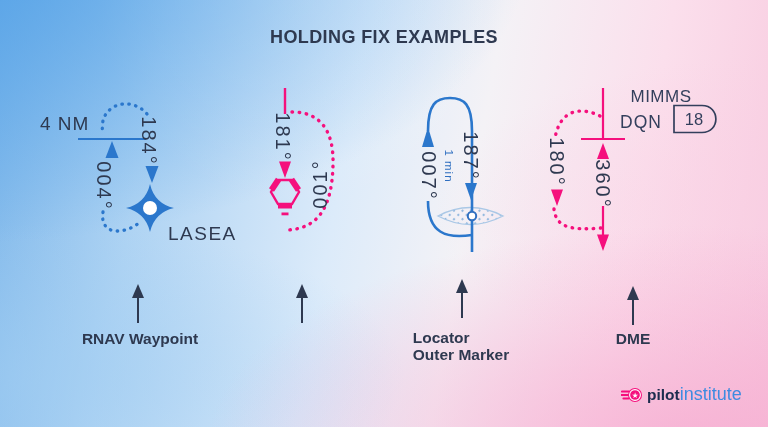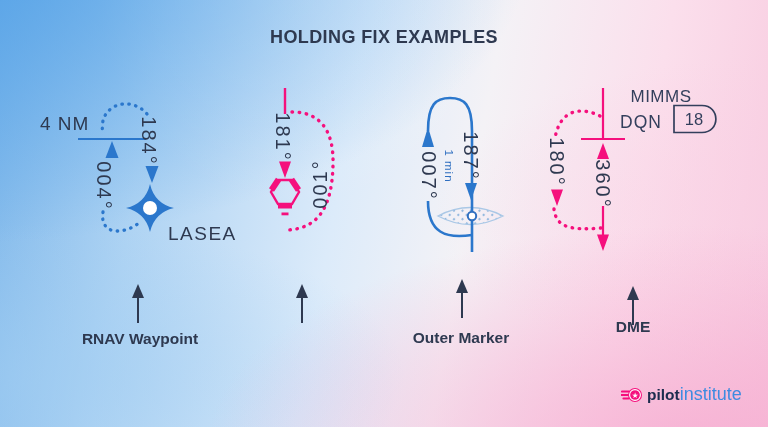--- a/index.html
+++ b/index.html
@@ -110,23 +110,24 @@
     <path d="M 554,209 C 556,226 568,231 601,228" fill="none" stroke="#f5107d" stroke-width="3.4" stroke-dasharray="0.5 6.6" stroke-linecap="round"></path>
   </svg>
 
   <div class="up-arrow" style="left:136.8px;top:297px;height:26px"></div>
   <div class="up-arrow" style="left:300.8px;top:297px;height:26px"></div>
   <div class="up-arrow" style="left:460.8px;top:292px;height:26px"></div>
   <div class="up-arrow" style="left:631.8px;top:299px;height:26px"></div>
 
   <div class="caption" style="left:140px;top:330px">RNAV Waypoint</div>
   <div class="caption" style="left:461px;top:329px">
+    <span>Locator</span>
     <span>Outer Marker</span>
   </div>
-  <div class="caption" style="left:633px;top:318px">DME</div>
+  <div class="caption" style="left:633px;top:330px">DME</div>
 
   <div class="logo">
     <svg width="22" height="18" viewBox="0 0 22 18">
       <line x1="1" y1="5.5" x2="8" y2="5.5" stroke="#f5107d" stroke-width="2.2" stroke-linecap="round"></line>
       <line x1="0.5" y1="9" x2="7" y2="9" stroke="#f5107d" stroke-width="2.2" stroke-linecap="round"></line>
       <line x1="2.5" y1="12.5" x2="7.5" y2="12.5" stroke="#f5107d" stroke-width="2.2" stroke-linecap="round"></line>
       <circle cx="14" cy="9" r="7" fill="#f5107d"></circle>
       <circle cx="14" cy="9" r="5.4" fill="none" stroke="#ffffff" stroke-width="1.1"></circle>
       <text x="14" y="9.6" font-size="7.5" fill="#ffffff" text-anchor="middle" dominant-baseline="central">★</text>
     </svg>

